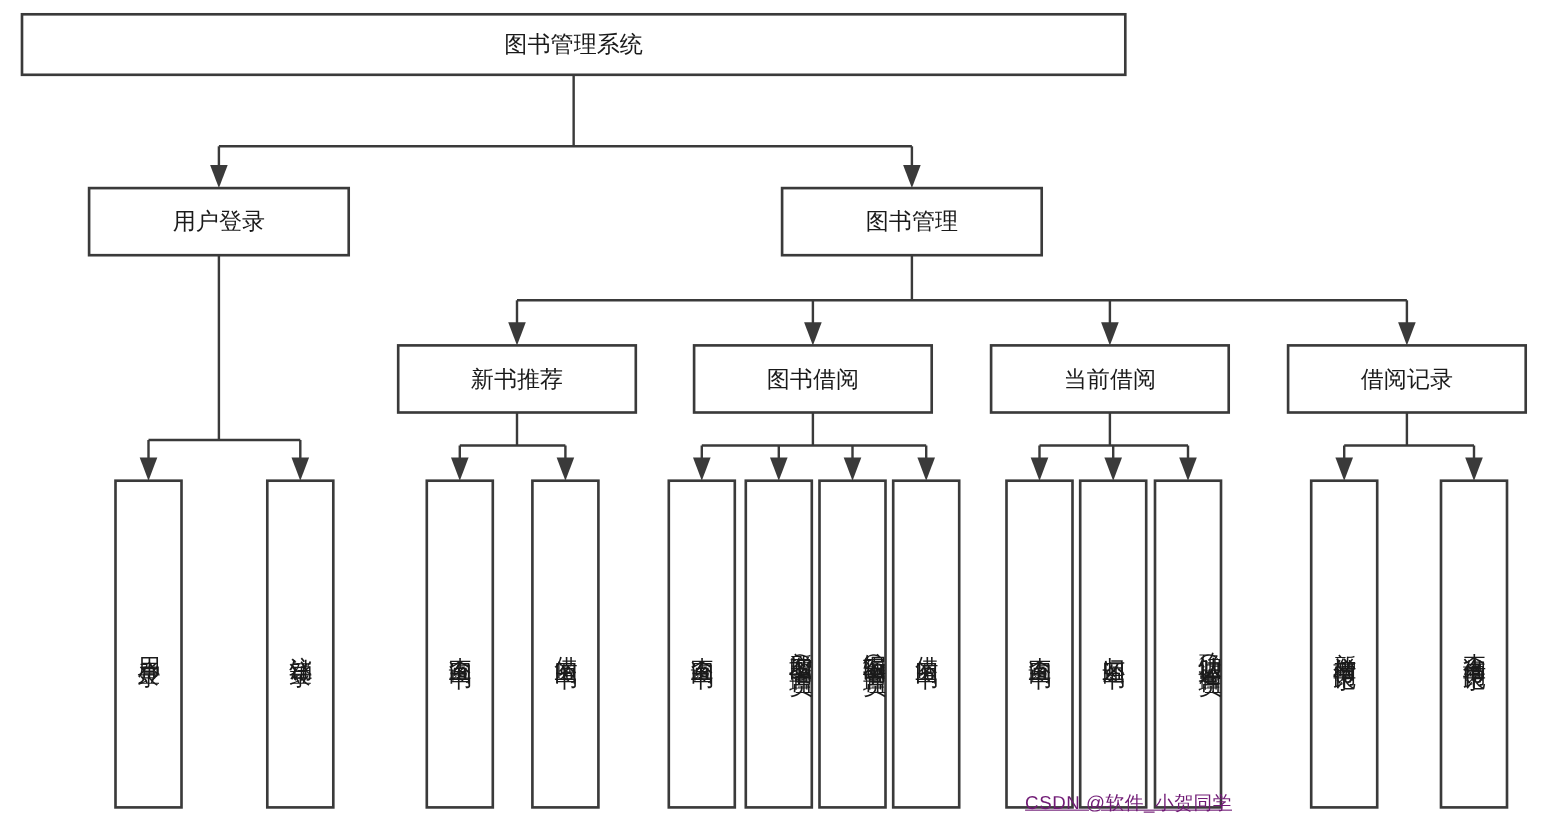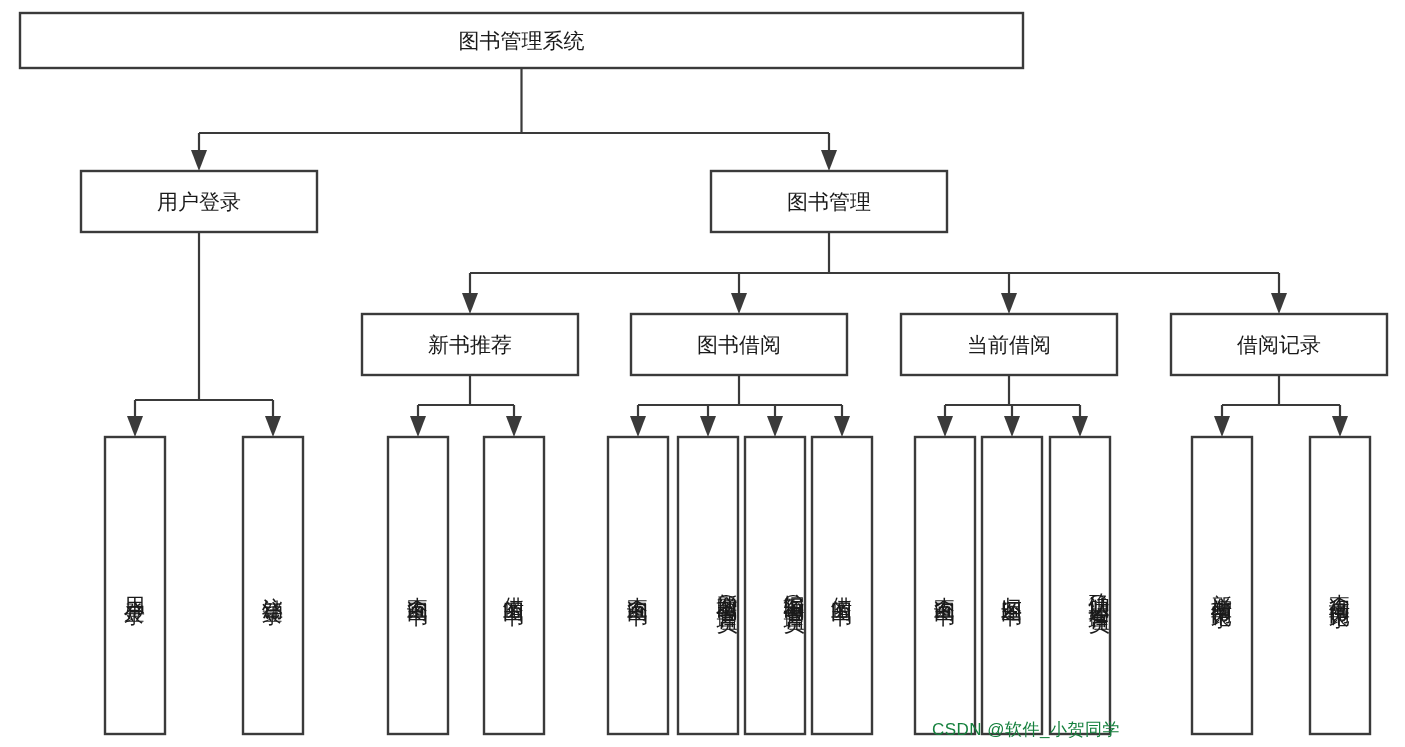--- a/index.html
+++ b/index.html
@@ -62,23 +62,24 @@
     line-height: 1;
     pointer-events: none;
     white-space: nowrap;
   }
   .watermark {
     position: absolute;
     right: 12px;
     bottom: 6px;
     font-family: "Liberation Sans", sans-serif;
     font-size: 17px;
-    color: #15803d;
+    color: #701a75;
     letter-spacing: 0.5px;
     white-space: nowrap;
+    text-decoration: underline;
   }
 </style>
 </head>
 <body>
 
 <div id="diagram-root">
 
   <svg class="diagram-canvas" viewBox="0 0 1405 747">
 
     <g>

